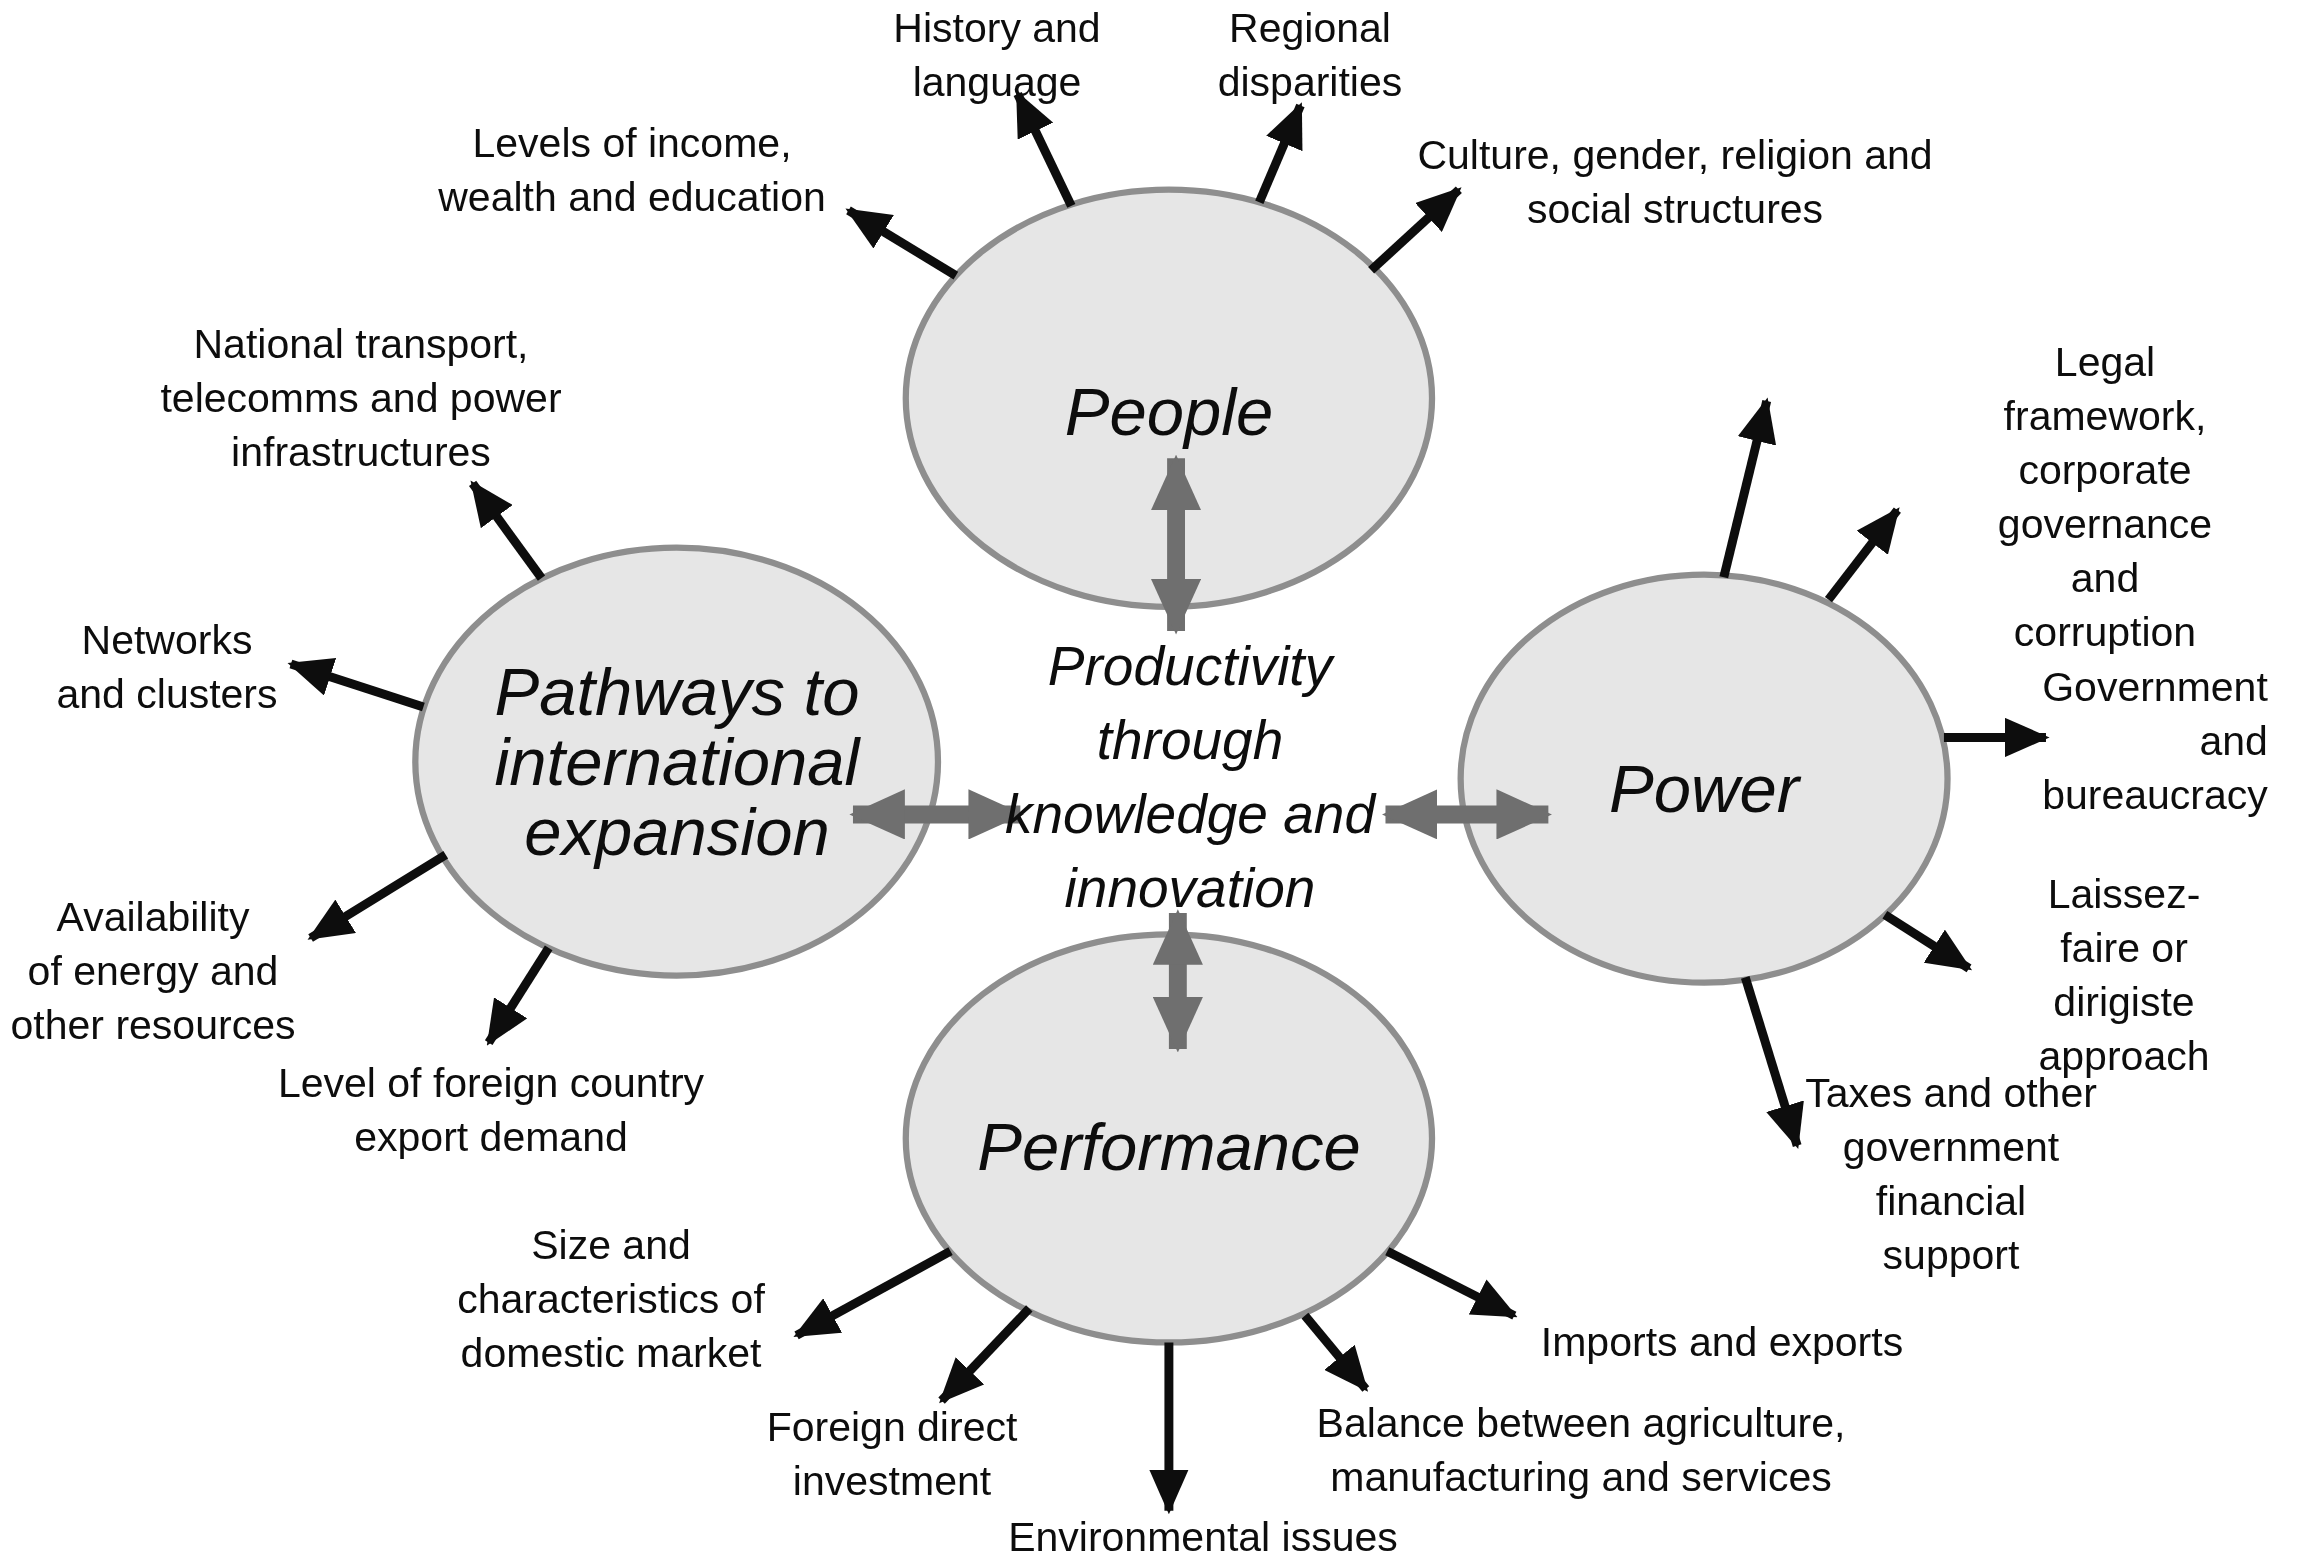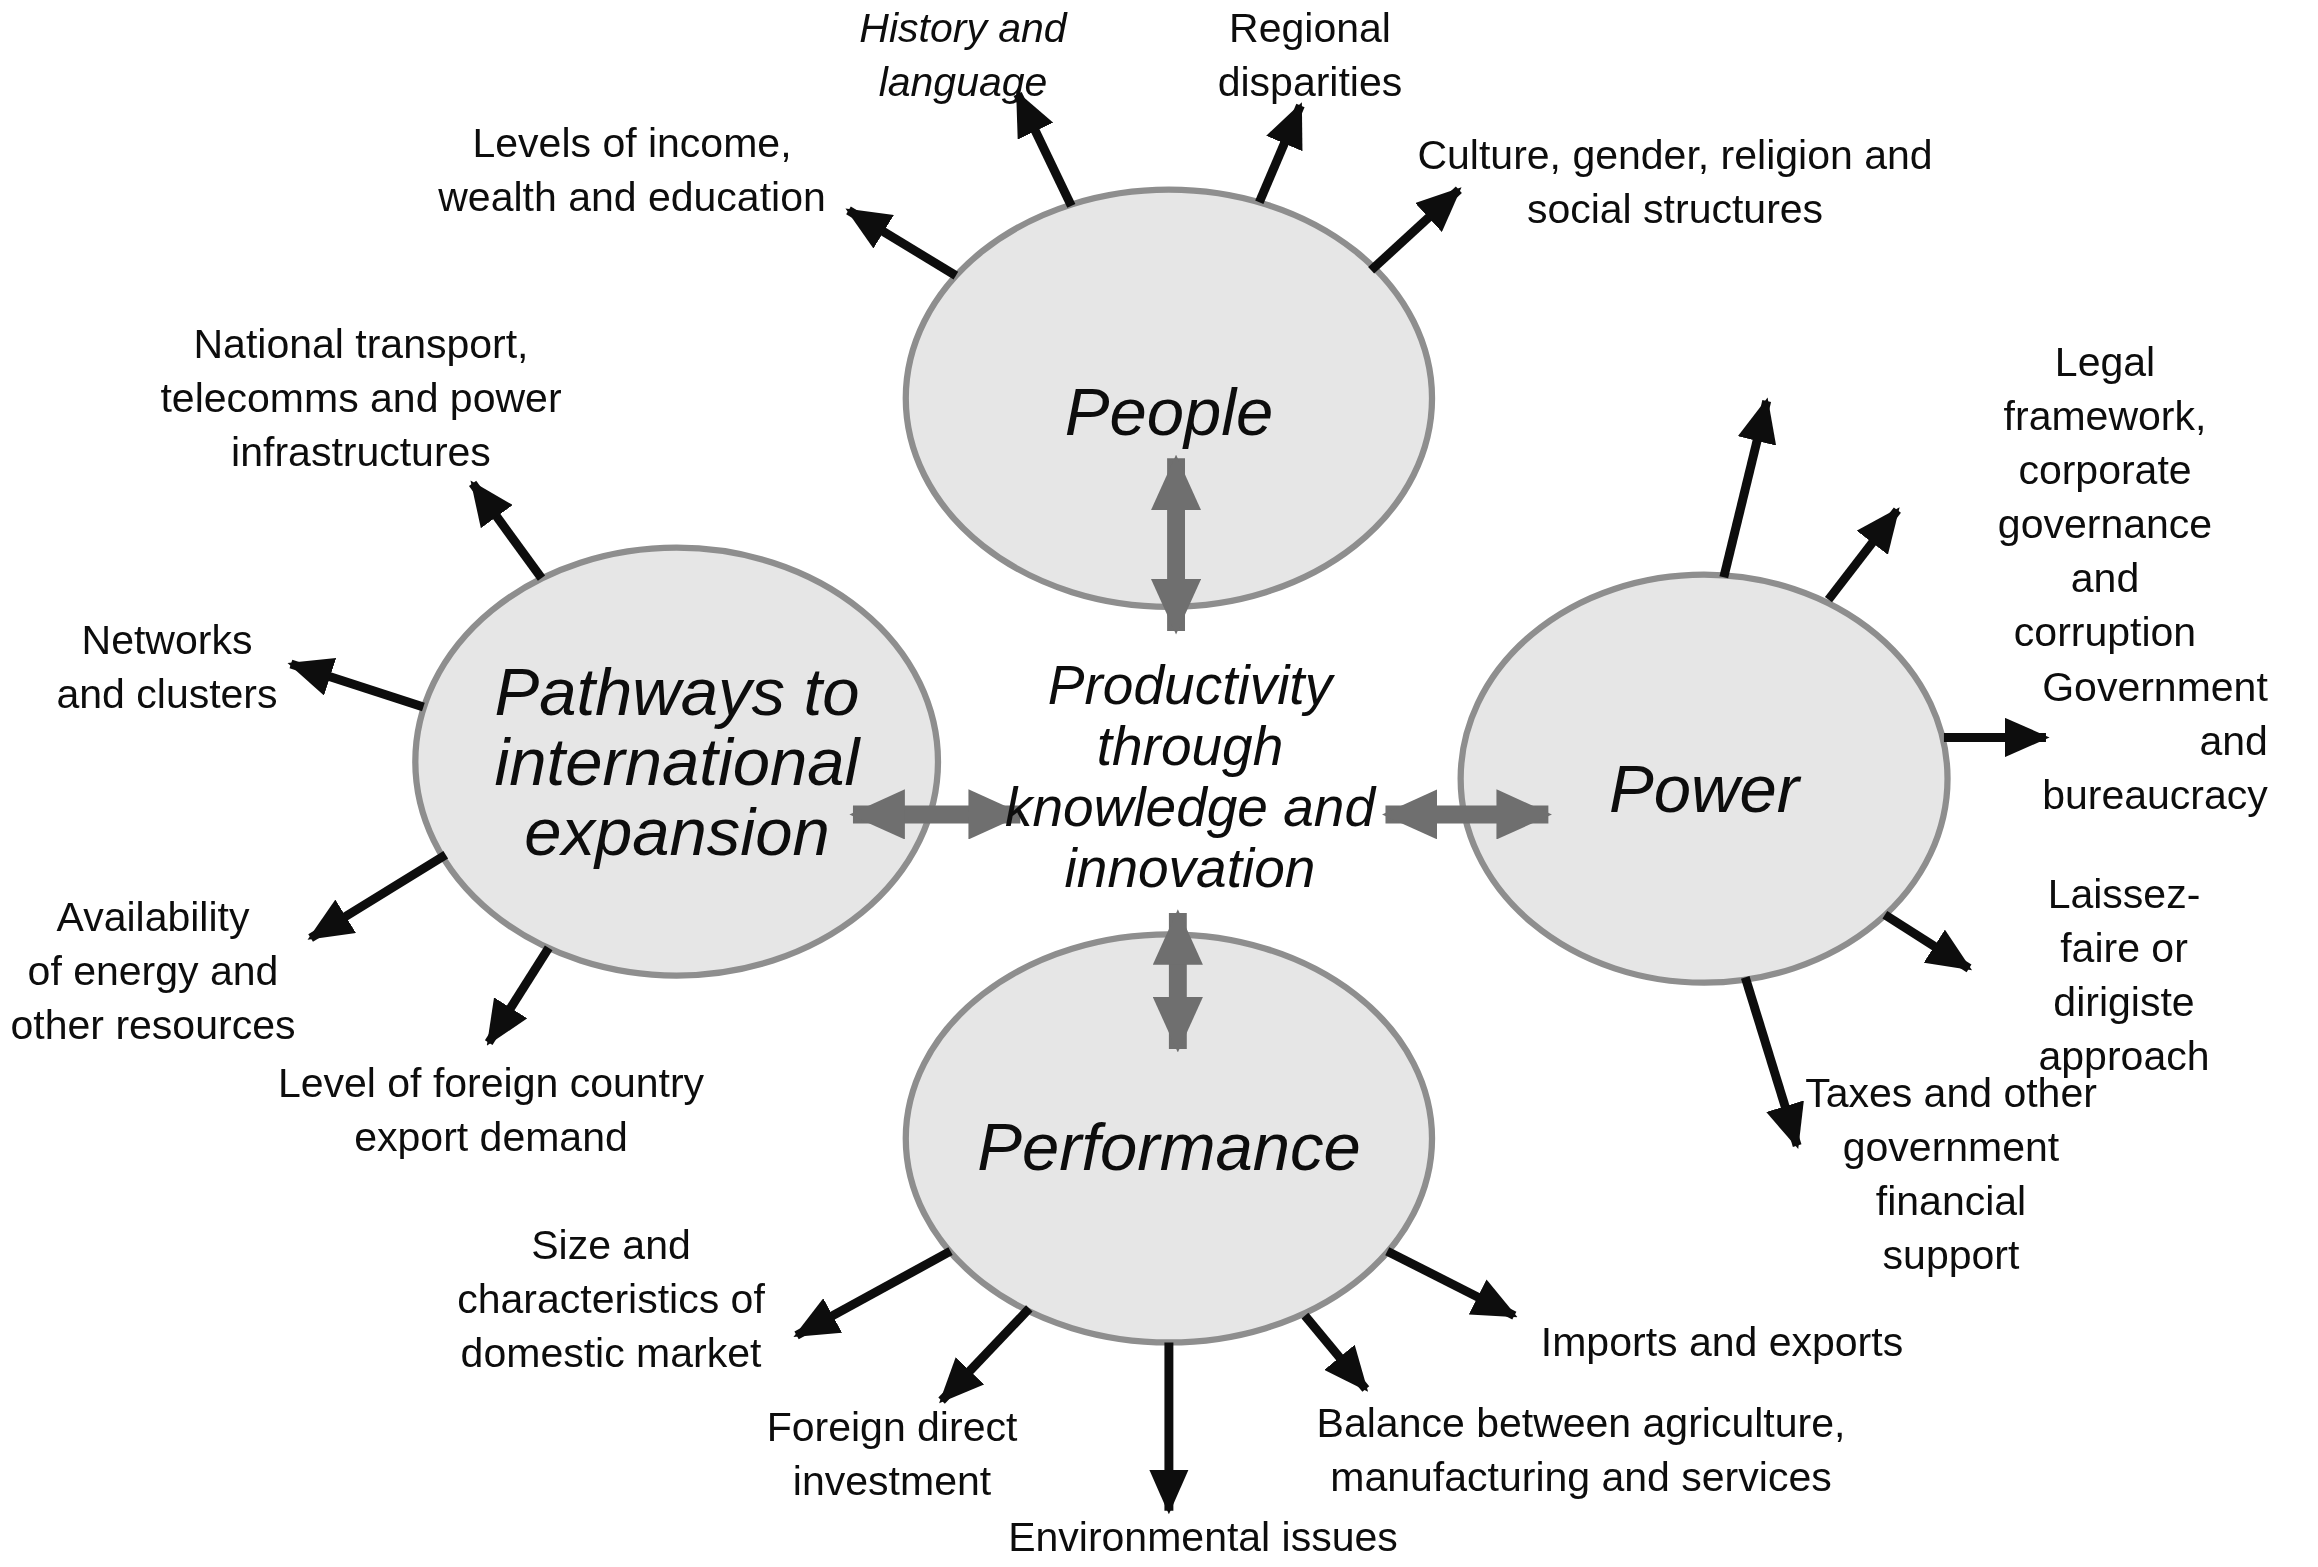--- a/index.html
+++ b/index.html
@@ -40,21 +40,21 @@
     font-size:67px;
     line-height:70px;
   }
   .center-text{
     position:absolute;
     transform:translate(-50%,-50%);
     text-align:center;
     white-space:pre-line;
     font-style:italic;
     font-size:55px;
-    line-height:61px;
+    line-height:74px;
   }
 </style>
 </head>
 <body>
 
 <div id="canvas">
 
   <svg id="shapes" viewBox="0 0 2591 1752" xmlns="http://www.w3.org/2000/svg">
     <defs>
       <marker id="blackhead" markerUnits="strokeWidth" markerWidth="5" markerHeight="4.4" refX="4.6" refY="2.2" orient="auto-start-reverse">
@@ -103,21 +103,21 @@
 knowledge and
 innovation</div>
 
   <div class="node-title" style="left:1169px;top:412px;">People</div>
   <div class="node-title" style="left:677px;top:762px;">Pathways to
 international
 expansion</div>
   <div class="node-title" style="left:1704px;top:789px;">Power</div>
   <div class="node-title" style="left:1169px;top:1147px;">Performance</div>
 
-  <div class="label" style="left:963px;top:55px;font-style:italic;">History and
+  <div class="label" style="left:997px;top:55px;">History and
 language</div>
   <div class="label" style="left:1310px;top:55px;">Regional
 disparities</div>
   <div class="label" style="left:632px;top:170px;">Levels of income,
 wealth and education</div>
   <div class="label" style="left:1675px;top:182px;">Culture, gender, religion and
 social structures</div>
 
   <div class="label" style="left:361px;top:398px;">National transport,
 telecomms and power

